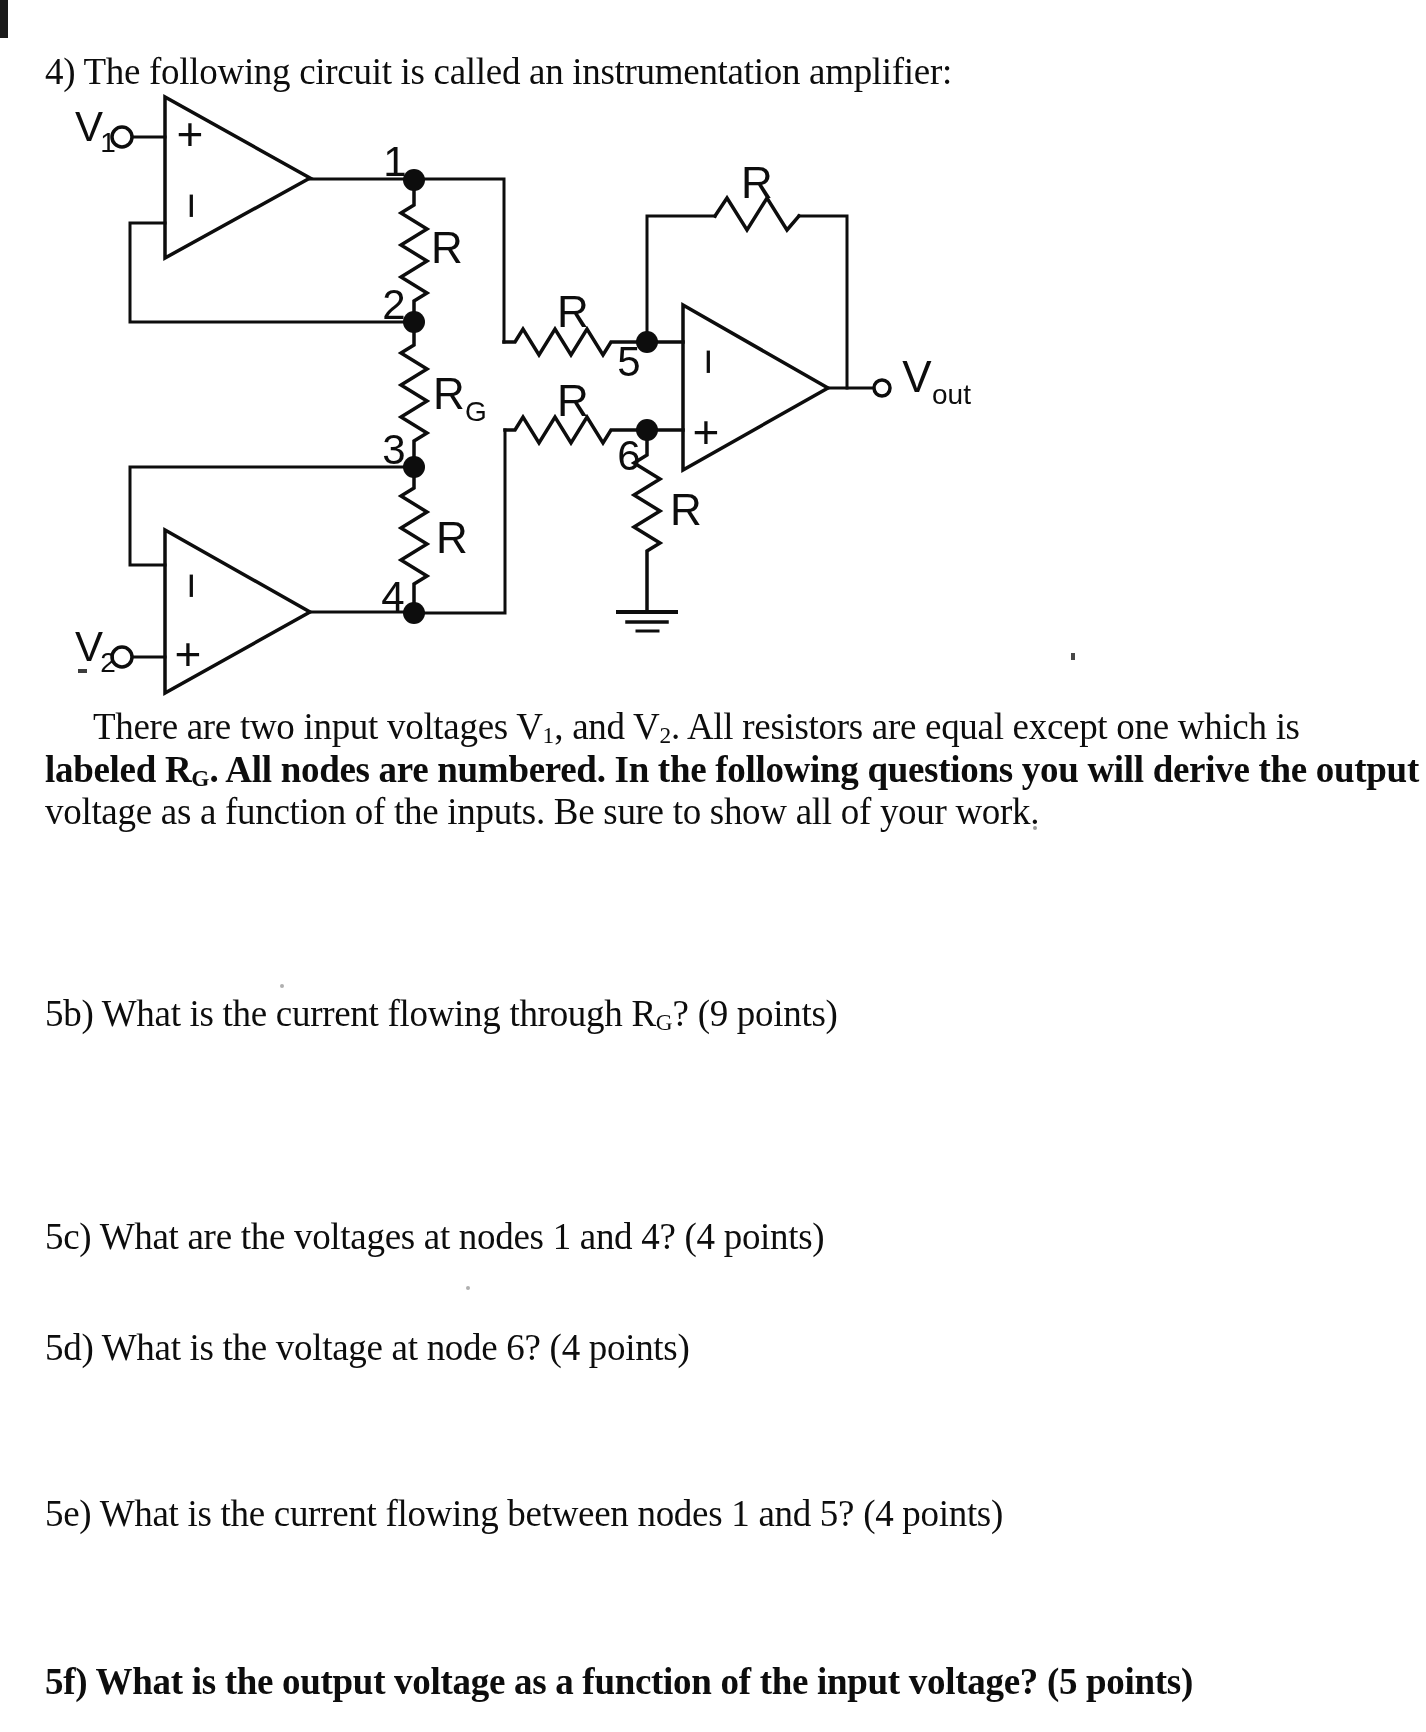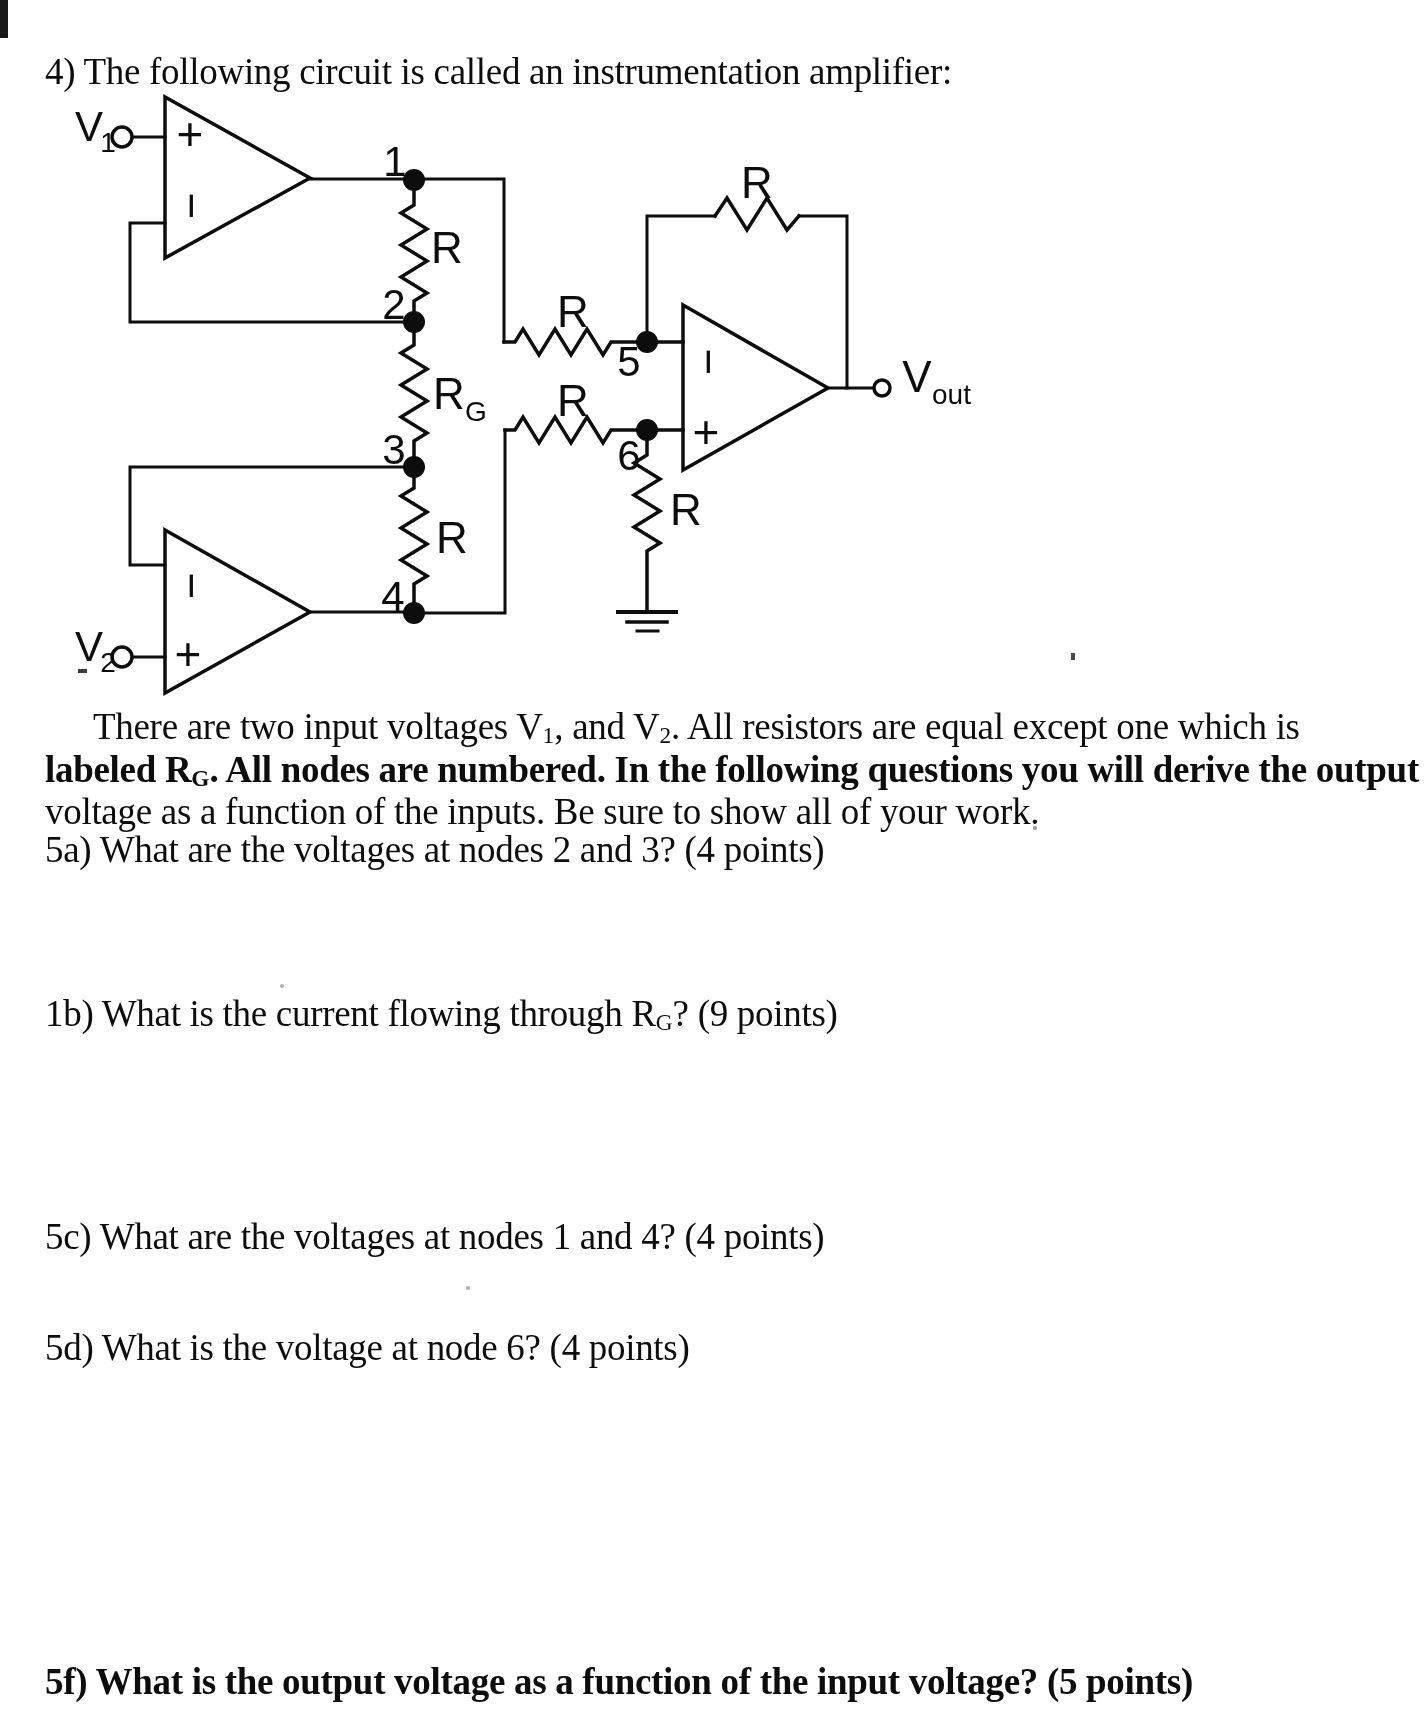--- a/index.html
+++ b/index.html
@@ -149,24 +149,24 @@
         <text class="pm" text-anchor="middle" x="0" y="14">−</text>
       </g>
       <text class="pm" text-anchor="middle" x="706" y="448">+</text>
     </g>
   </svg>
 
   <div class="txt" style="top:705px;margin-left:48px;"><span>There are two input voltages V</span><span class="sub">1</span><span>, and V</span><span class="sub">2</span><span>. All resistors are equal except one which is</span></div>
   <div class="txt" style="top:748px;font-weight:bold;"><span>labeled R</span><span class="sub">G</span><span>. All nodes are numbered. In the following questions you will derive the output</span></div>
   <div class="txt" style="top:790px;"><span>voltage as a function of the inputs. Be sure to show all of your work.</span></div>
 
-  <div class="txt" style="top:828px;"><span>5a) What are the voltages at nodes 2 and 3? (4 points)</span></div>
-  <div class="txt" style="top:992px;"><span>1b) What is the current flowing through R</span><span class="sub">G</span><span>? (9 points)</span></div>
+  <div class="txt" style="top:992px;"><span>5b) What is the current flowing through R</span><span class="sub">G</span><span>? (9 points)</span></div>
   <div class="txt" style="top:1215px;"><span>5c) What are the voltages at nodes 1 and 4? (4 points)</span></div>
   <div class="txt" style="top:1326px;"><span>5d) What is the voltage at node 6? (4 points)</span></div>
+  <div class="txt" style="top:1492px;"><span>5e) What is the current flowing between nodes 1 and 5? (4 points)</span></div>
   <div class="txt" style="top:1660px;font-weight:bold;"><span>5f) What is the output voltage as a function of the input voltage? (5 points)</span></div>
 
   <div class="artifact" style="left:0;top:0;width:8px;height:38px;"></div>
   <div class="artifact" style="left:78px;top:669px;width:9px;height:4px;opacity:.85;"></div>
   <div class="artifact" style="left:1071px;top:653px;width:4px;height:7px;opacity:.8;"></div>
   <div class="artifact" style="left:1033px;top:826px;width:4px;height:4px;border-radius:50%;opacity:.45;"></div>
   <div class="artifact" style="left:280px;top:984px;width:4px;height:4px;border-radius:50%;opacity:.35;"></div>
   <div class="artifact" style="left:466px;top:1286px;width:4px;height:4px;border-radius:50%;opacity:.35;"></div>
 
 </div>

